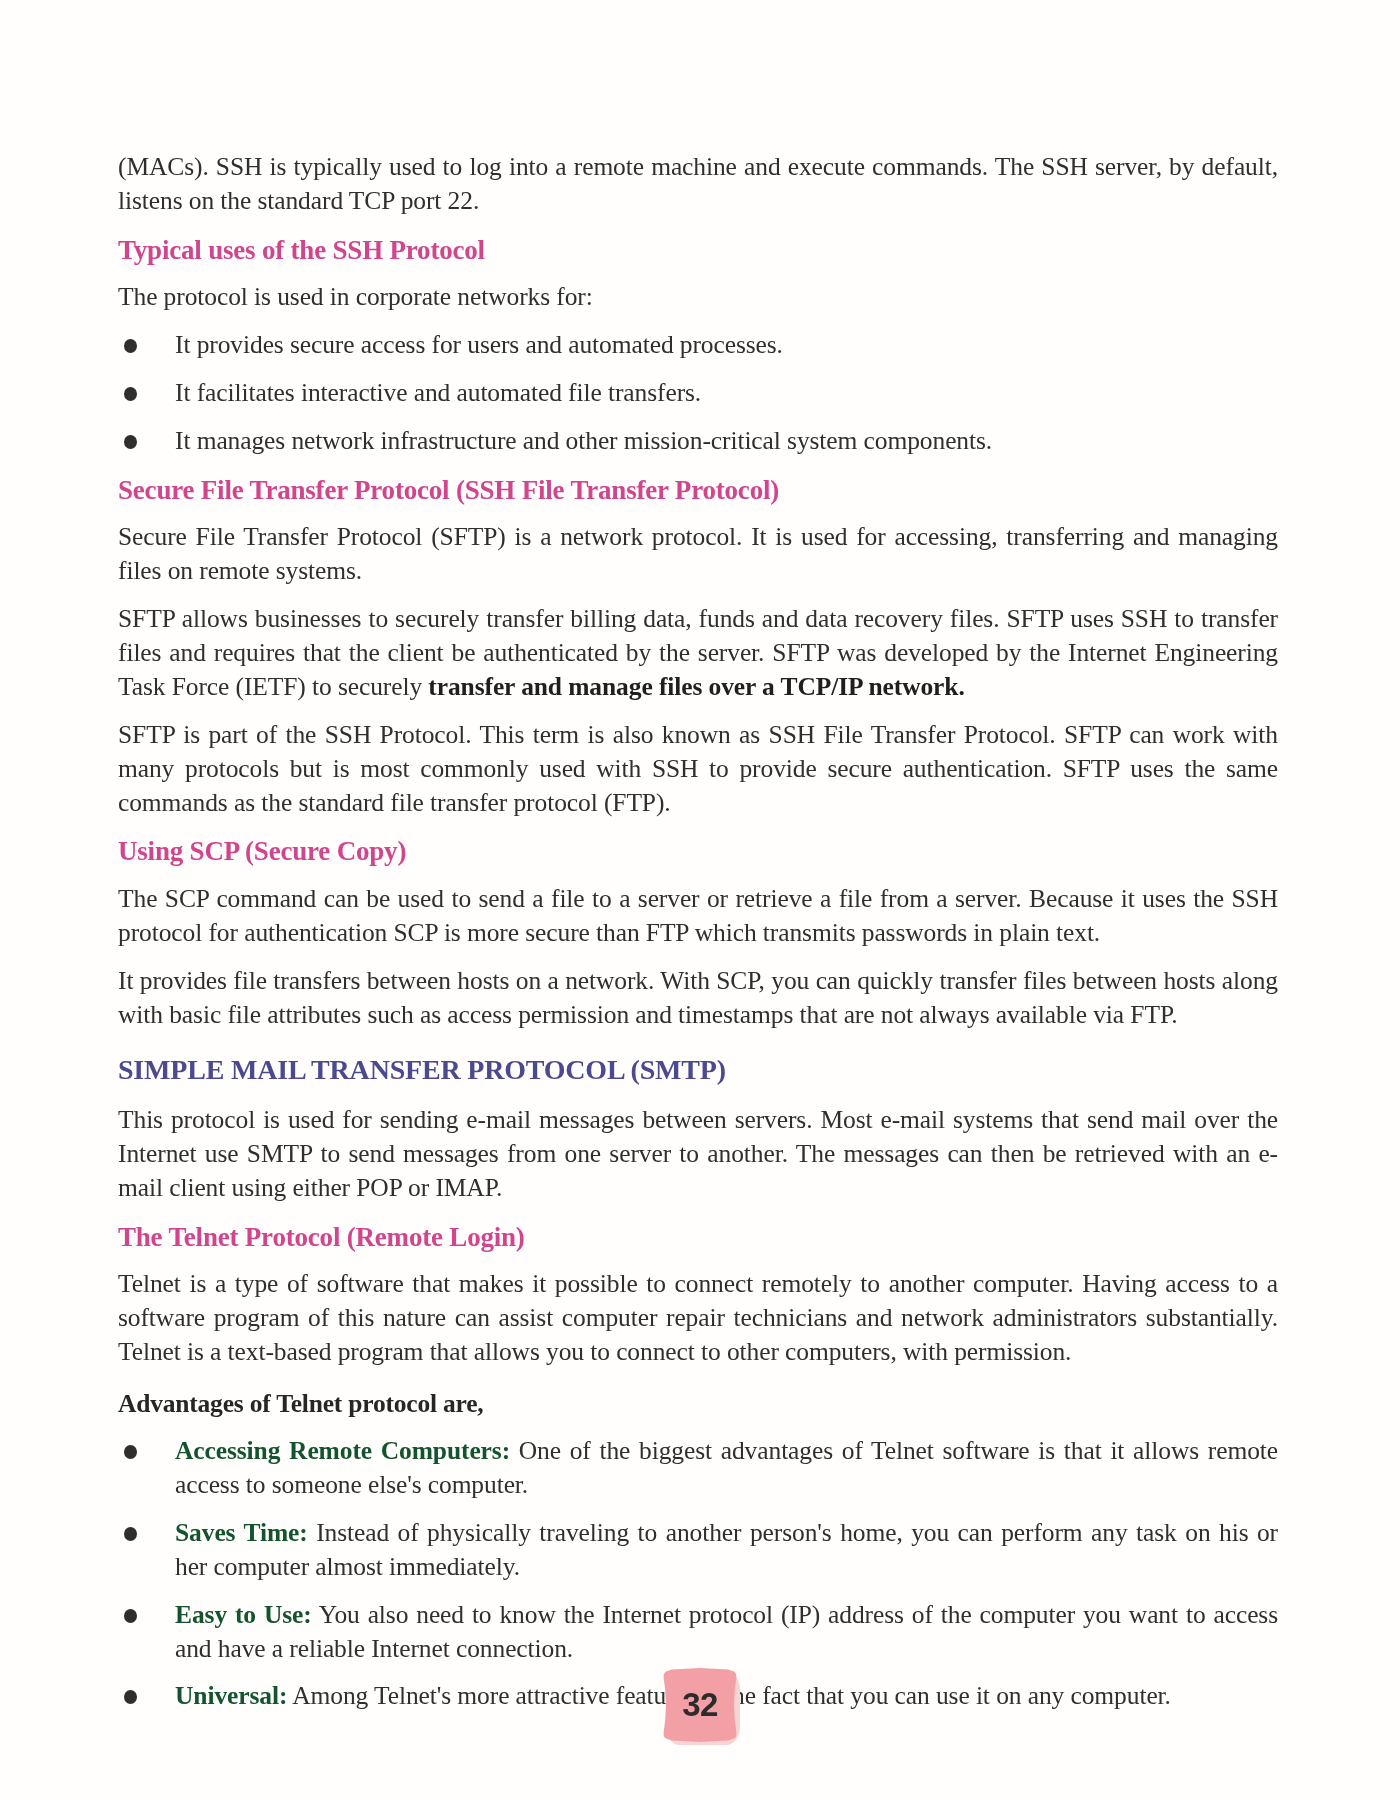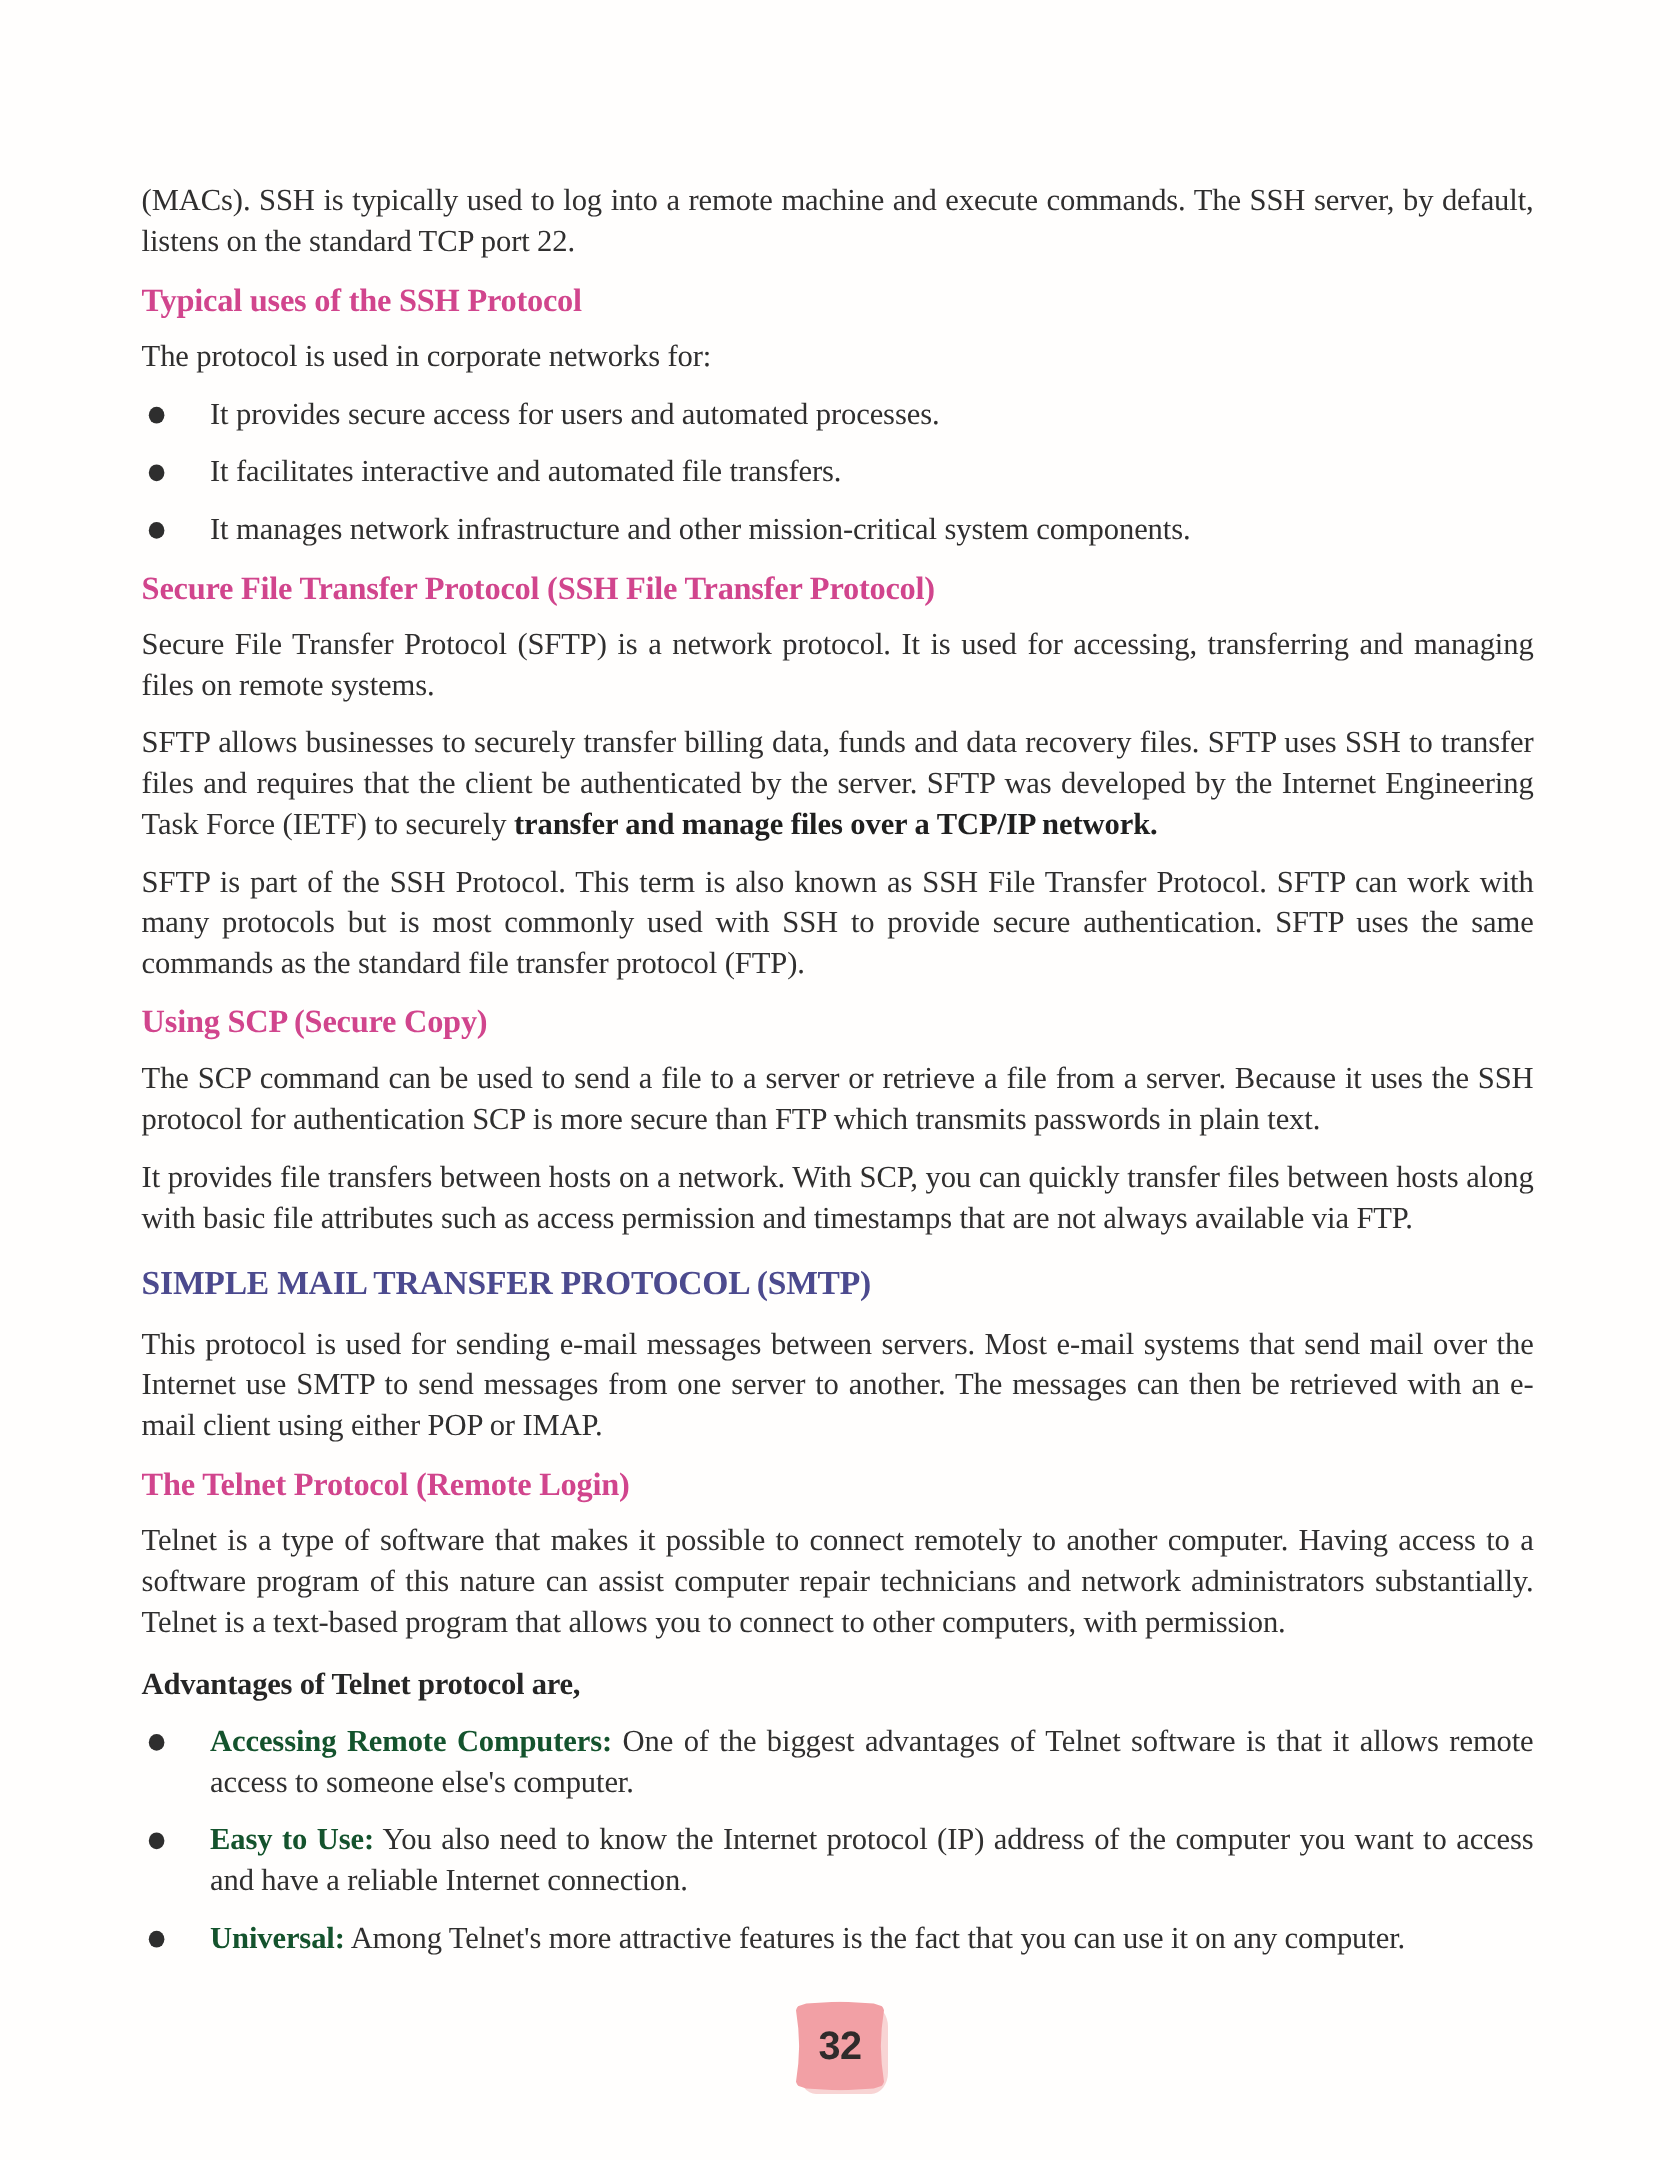--- a/index.html
+++ b/index.html
@@ -179,20 +179,21 @@
     <p class="body">This protocol is used for sending e-mail messages between servers. Most e-mail systems that send mail over the Internet use SMTP to send messages from one server to another. The messages can then be retrieved with an e-mail client using either POP or IMAP.</p>
 
     <h2 class="sec-pink">The Telnet Protocol (Remote Login)</h2>
 
     <p class="body">Telnet is a type of software that makes it possible to connect remotely to another computer. Having access to a software program of this nature can assist computer repair technicians and network administrators substantially. Telnet is a text-based program that allows you to connect to other computers, with permission.</p>
 
     <p class="lead-bold">Advantages of Telnet protocol are,</p>
 
     <ul class="bullets">
       <li><span class="term">Accessing Remote Computers:</span><span> One of the biggest advantages of Telnet software is that it allows remote access to someone else's computer.</span></li>
+      <li><span class="term">Saves Time:</span><span> Instead of physically traveling to another person's home, you can perform any task on his or her computer almost immediately.</span></li>
       <li><span class="term">Easy to Use:</span><span> You also need to know the Internet protocol (IP) address of the computer you want to access and have a reliable Internet connection.</span></li>
       <li><span class="term">Universal:</span><span> Among Telnet's more attractive features is the fact that you can use it on any computer.</span></li>
     </ul>
 
   </div>
 
   <div class="footer">
     <div class="page-badge">
       <div class="shadow"></div>
       <div class="plate"></div>

